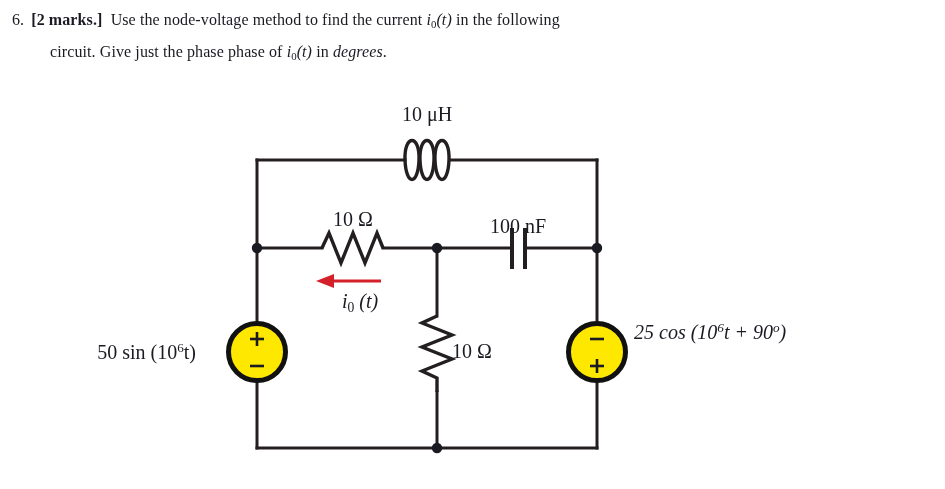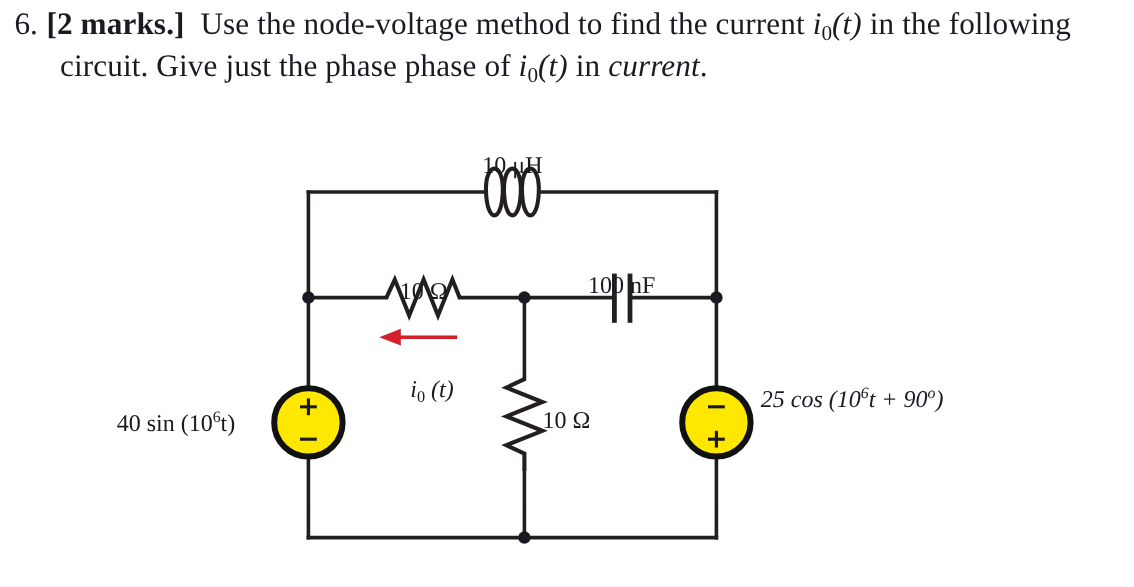--- a/index.html
+++ b/index.html
@@ -20,21 +20,21 @@
   #question-block {
     position: absolute;
     left: 0;
     top: 0;
     width: 945px;
     padding: 6px 8px 0 8px;
     box-sizing: border-box;
   }
   .q-line {
     display: block;
-    font-size: 26px;
+    font-size: 16px;
     line-height: 28px;
     white-space: nowrap;
     letter-spacing: 0.1px;
   }
   .q-line-1 { padding-left: 4px; }
   .q-line-2 { padding-left: 42px; }
   .q-num { margin-right: 7px; }
   .q-bold { font-weight: bold; }
   .ital { font-style: italic; }
   .var-i { font-style: italic; }
@@ -59,45 +59,45 @@
 
   
   .clabel {
     position: absolute;
     font-family: "Liberation Serif", "DejaVu Serif", serif;
     font-size: 20px;
     line-height: 1;
     white-space: nowrap;
     color: #1a1a22;
   }
-  .clabel.center { transform: translateX(-50%); margin-top: 24px; }
+  .clabel.center { transform: translateX(-50%); }
   .sup6 {
     font-size: 0.66em;
     vertical-align: 0.52em;
     letter-spacing: 0;
   }
   .supdeg {
     font-size: 0.66em;
     vertical-align: 0.52em;
     letter-spacing: 0;
   }
   #label-inductor   { left: 427px; top: 104px; }
   #label-res-h      { left: 353px; top: 209px; }
-  #label-cap        { left: 518px; top: 204px; }
+  #label-cap        { left: 518px; top: 216px; }
   #label-res-v      { left: 452px; top: 341px; }
   #label-current    { left: 360px; top: 291px; font-style: italic; }
   #label-src-left   { left: 196px; top: 341px; transform: translate(-100%, 0); }
   #label-src-right  { left: 634px; top: 321px; font-style: italic; }
 </style>
 </head>
 <body>
 
 <div id="question-block">
   <span class="q-line q-line-1"><span class="q-num">6.</span><span class="q-bold">[2 marks.]</span><span>&nbsp; </span><span>Use the node-voltage method to find the current</span><span> </span><span class="var-i"><span>i</span><span class="sub0">0</span><span class="paren-t">(t)</span></span><span> </span><span>in the following</span></span>
-  <span class="q-line q-line-2"><span>circuit. Give just the phase phase of</span><span> </span><span class="var-i"><span>i</span><span class="sub0">0</span><span class="paren-t">(t)</span></span><span> </span><span>in</span><span> </span><span class="ital">current</span><span>.</span></span>
+  <span class="q-line q-line-2"><span>circuit. Give just the phase phase of</span><span> </span><span class="var-i"><span>i</span><span class="sub0">0</span><span class="paren-t">(t)</span></span><span> </span><span>in</span><span> </span><span class="ital">degrees</span><span>.</span></span>
 </div>
 
 <div id="circuit-canvas">
   <svg width="945" height="489" viewBox="0 0 945 489" xmlns="http://www.w3.org/2000/svg">
     <g stroke="#231f20" stroke-width="3" fill="none" stroke-linecap="square">
 
       <path d="M 257 160 L 405 160"></path>
 
       <path d="M 450 160 L 597 160"></path>
 
@@ -170,15 +170,15 @@
 <div class="clabel center" id="label-inductor">10 μH</div>
 
 <div class="clabel center" id="label-res-h">10 Ω</div>
 
 <div class="clabel center" id="label-cap">100 nF</div>
 
 <div class="clabel" id="label-res-v">10 Ω</div>
 
 <div class="clabel center" id="label-current"><span>i</span><span class="sub0">0</span><span> </span><span>(t)</span></div>
 
-<div class="clabel" id="label-src-left"><span>40 sin (10</span><span class="sup6">6</span><span>t)</span></div>
+<div class="clabel" id="label-src-left"><span>50 sin (10</span><span class="sup6">6</span><span>t)</span></div>
 
 <div class="clabel" id="label-src-right"><span>25 cos (10</span><span class="sup6">6</span><span>t + 90</span><span class="supdeg">o</span><span>)</span></div>
 
 </body></html>

